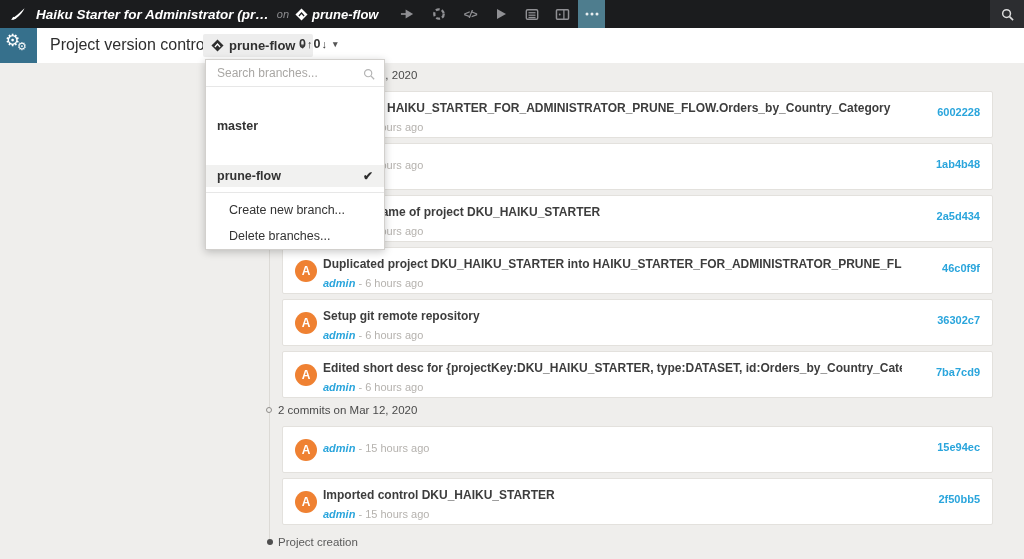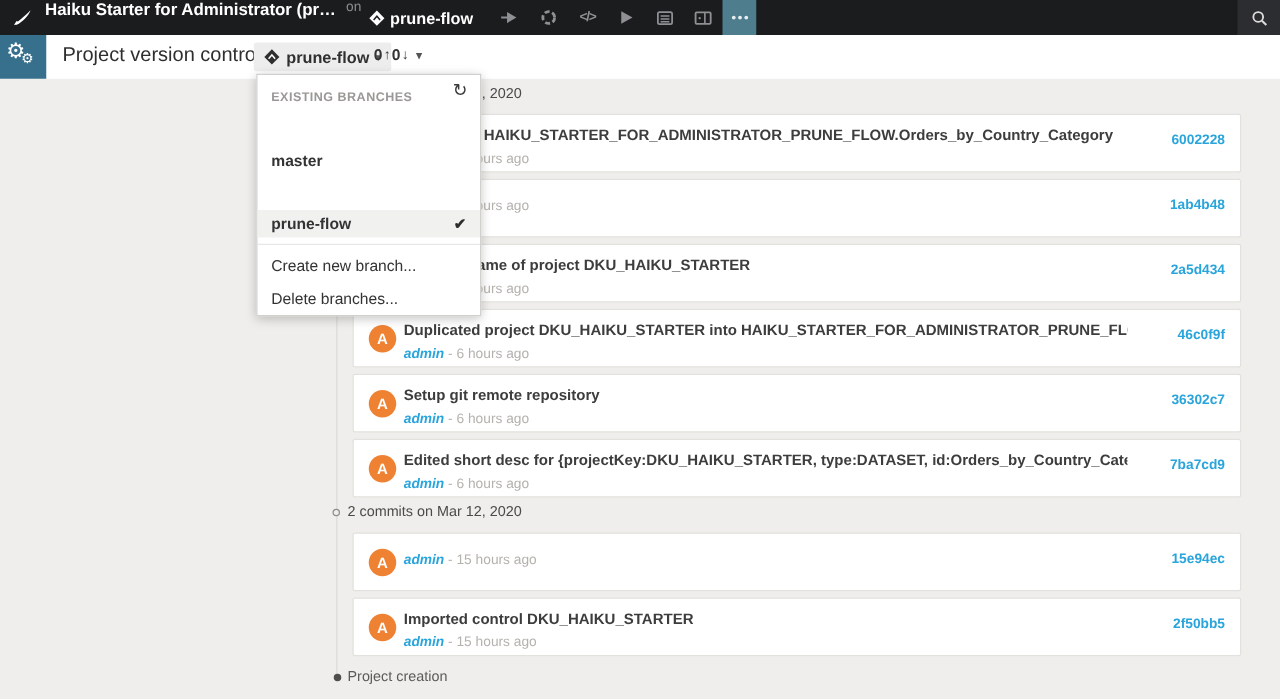--- a/index.html
+++ b/index.html
@@ -1,21 +1,21 @@
 <!DOCTYPE html>
 <html><head>
 <meta charset="utf-8">
 <style>
   * { margin:0; padding:0; box-sizing:border-box; }
   html,body { width:1024px; height:559px; overflow:hidden;
     font-family:"Liberation Sans", sans-serif; background:#efeeec; }
 
   
   .navbar { position:absolute; left:0; top:0; width:1024px; height:28px;
-    background:#1b1c1e; display:flex; z-index:20; }
+    background:#1b1c1e; display:flex; align-items:center; z-index:20;font-style:italic; }
   .logo { width:36px; height:28px; display:flex; align-items:center; justify-content:center; cursor:pointer; }
   .proj-name { color:#fff; font-size:13.5px; font-weight:600; margin-right:8px; white-space:nowrap; cursor:pointer; }
   .on-label { color:#8d8d90; font-size:11px; margin-right:6px; }
   .nav-branch { display:flex; align-items:center; color:#fff; font-size:13px; font-weight:600; gap:4px; margin-right:14px; cursor:pointer; }
   .nav-icons { display:flex; align-items:center; height:28px; }
   .nav-icon { width:31px; height:28px; display:flex; align-items:center; justify-content:center;
     color:#909094; font-size:11px; cursor:pointer; }
   .nav-icon svg { display:block; }
   .nav-icon.active { background:#4e7d8e; color:#e8eef0; width:27px; }
   .nav-search { position:absolute; right:0; top:0; width:34px; height:28px; background:#2c2d30;
@@ -66,21 +66,21 @@
     font-size:12px; font-family:"Liberation Sans",sans-serif; color:#333; }
   .dd-search input::placeholder { color:#a9a7a4; }
   .dd-search .mag { position:absolute; right:9px; top:6px; color:#b5b5b5; }
   .dd-label-row { position:relative; padding:8px 11px 4px; }
   .dd-label { font-size:10px; letter-spacing:.4px; color:#9a9896; font-weight:600; }
   .dd-refresh { position:absolute; right:10px; top:5px; font-size:14px; color:#3a3a3a; cursor:pointer; line-height:14px; }
   .dd-branch { position:relative; padding:4px 11px; font-size:12.5px; font-weight:600; color:#333; cursor:pointer;margin-top:28px; }
   .dd-branch.selected { background:#f1f1f0; }
   .dd-branch .check { position:absolute; right:11px; top:4px; font-size:12px; color:#2e2e2e; }
   .dd-divider { border-top:1px solid #e7e7e7; margin:5px 0 4px; }
-  .dd-action { padding:6px 11px; font-size:12.5px; color:#333; cursor:pointer; }
+  .dd-action { padding:6px 23px; font-size:12.5px; color:#333; cursor:pointer; }
 </style>
 </head>
 <body>
 
 <div class="navbar">
   <div class="logo">
     <svg width="16" height="14" viewBox="0 0 16 14">
       <path d="M1.5 12.5 C4 10.5 9.5 6 14.5 1.2 C12.5 6 8 10.5 3.5 12.8 Z" fill="#fff"></path>
       <path d="M1.2 13 L6.5 11.2 L3.2 9.8 Z" fill="#fff"></path>
     </svg>
@@ -233,23 +233,28 @@
           <div class="commit-msg">Imported control DKU_HAIKU_STARTER</div>
           <div class="commit-sub"><span class="commit-author">admin</span><span> - 15 hours ago</span></div>
         </div>
         <div class="commit-hash">2f50bb5</div>
       </div>
       <div class="tl-footer"><span class="marker"></span><span>Project creation</span></div>
     </div>
 </div>
 
 <div class="dropdown">
-  <div class="dd-label-row">
-    <span class="dd-label">EXISTING BRANCHES</span>
-    <span class="dd-refresh">↻</span>
+  <div class="dd-search">
+    <input type="text" placeholder="Search branches..." style="">
+    <span class="mag">
+      <svg width="12" height="12" viewBox="0 0 14 14">
+        <circle cx="6" cy="6" r="4.2" fill="none" stroke="currentColor" stroke-width="1.4"></circle>
+        <line x1="9.2" y1="9.2" x2="13" y2="13" stroke="currentColor" stroke-width="1.6"></line>
+      </svg>
+    </span>
   </div>
   <div id="dd-branches">
       <div class="dd-branch"><span>master</span></div>
       <div class="dd-branch selected"><span>prune-flow</span><span class="check">✔</span></div>
     </div>
   <div class="dd-divider"></div>
   <div id="dd-actions">
       <div class="dd-action">Create new branch...</div>
       <div class="dd-action">Delete branches...</div>
     </div>

